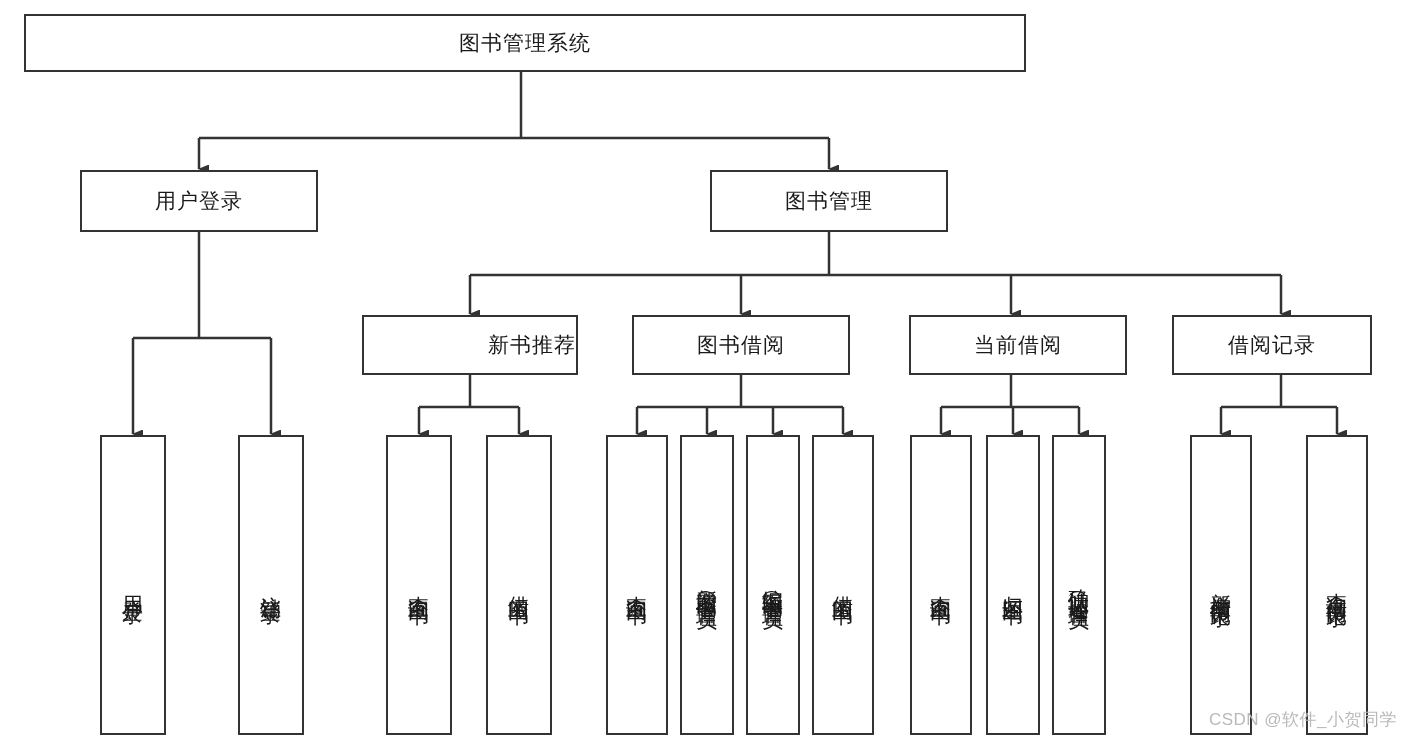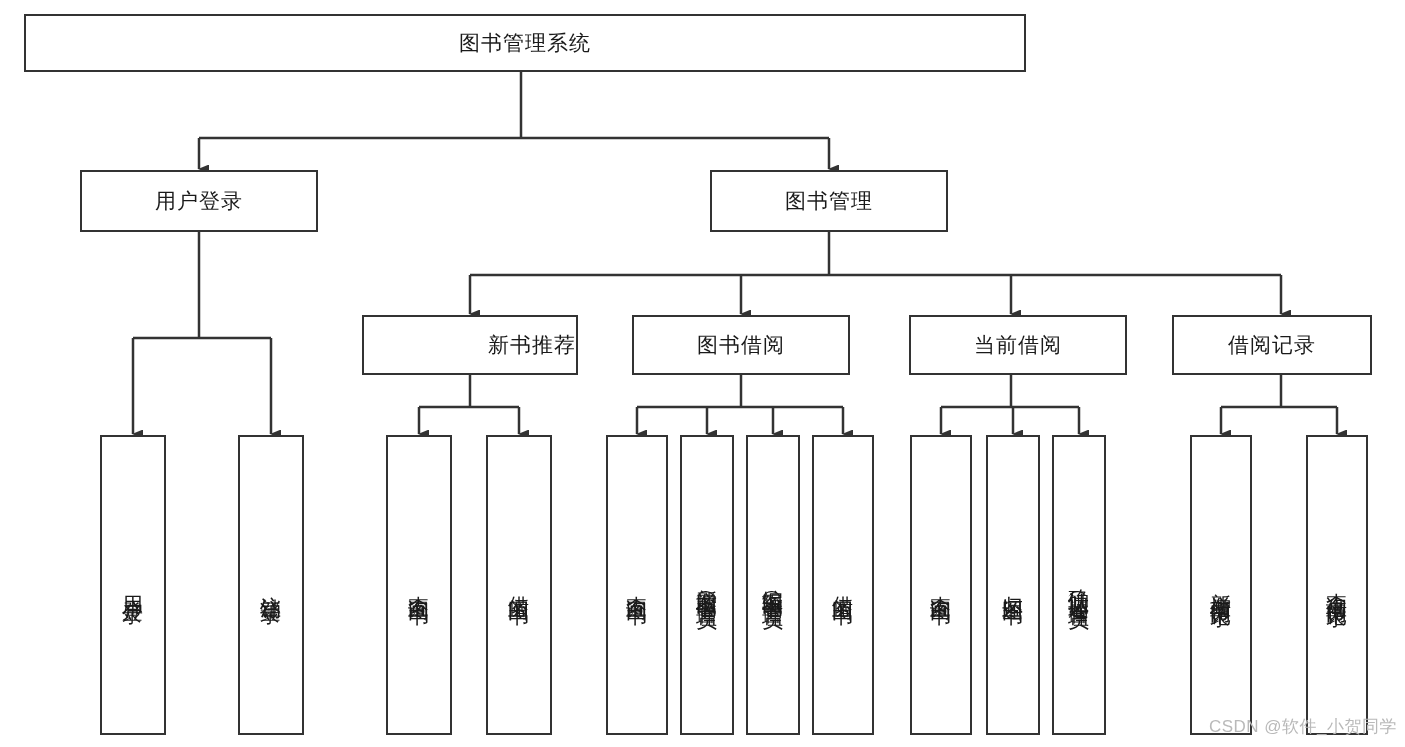--- a/index.html
+++ b/index.html
@@ -49,21 +49,21 @@
     position: absolute;
     left: 0;
     top: 0;
     width: 1405px;
     height: 747px;
     pointer-events: none;
   }
   .watermark {
     position: absolute;
     right: 8px;
-    bottom: 9px;
+    bottom: 16px;
     font-size: 17px;
     color: #b9b9b9;
     white-space: nowrap;
     letter-spacing: 0.5px;
     text-align: right;
   }
 </style>
 </head>
 <body>
 

